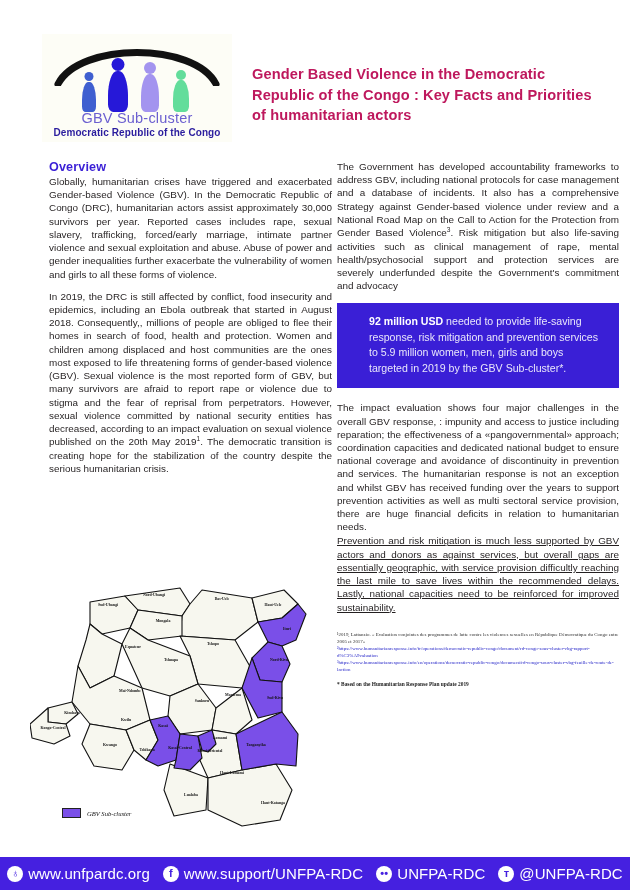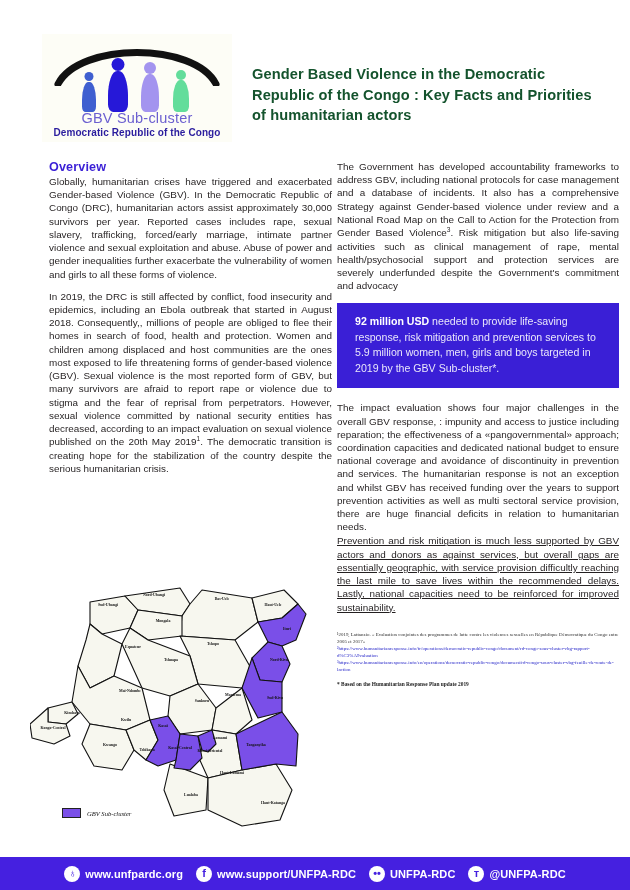--- a/index.html
+++ b/index.html
@@ -67,21 +67,21 @@
     color: #2b1d9e;
     letter-spacing: .1px;
   }
   .doc-title {
     position: absolute;
     left: 252px; top: 64px;
     width: 350px;
     font-size: 14.6px;
     font-weight: bold;
     line-height: 1.42;
-    color: #14532d;
+    color: #be185d;
     letter-spacing: .1px;
   }
 
   
   .col {
     position: absolute;
     top: 160px;
     margin-left: 16px;
   }
   .col-left  { left: 33px;  width: 283px; }
@@ -101,21 +101,21 @@
     text-align: justify;
     hyphens: none;
   }
   p.body-text + p.body-text { margin-top: 9px; }
   sup { font-size: 6.6px; vertical-align: super; }
 
   
   .highlight-box {
     margin: 11px 0 13px 0;
     background: #3a1fd6;
-    padding: 11px 14px 12px 18px;
+    padding: 11px 14px 12px 32px;
   }
   .highlight-box p {
     font-size: 10.6px;
     line-height: 1.46;
     color: #e9e6fb;
   }
   .highlight-box b { color: #ffffff; font-weight: bold; }
 
   
   .footnotes {
@@ -188,24 +188,23 @@
     background: #ffffff;
     display: flex;
     align-items: center;
     justify-content: center;
     color: #4520e0;
     font-size: 11px;
     font-weight: bold;
     line-height: 1;
   }
   .f-text {
-    font-size: 11px;
+    font-size: 15px;
     color: #ffffff;
     letter-spacing: .1px;
-    font-weight: bold;
   }
 </style>
 </head>
 <body>
 
 <div class="page">
 
   <div class="header">
 
     <div class="logo-block">

